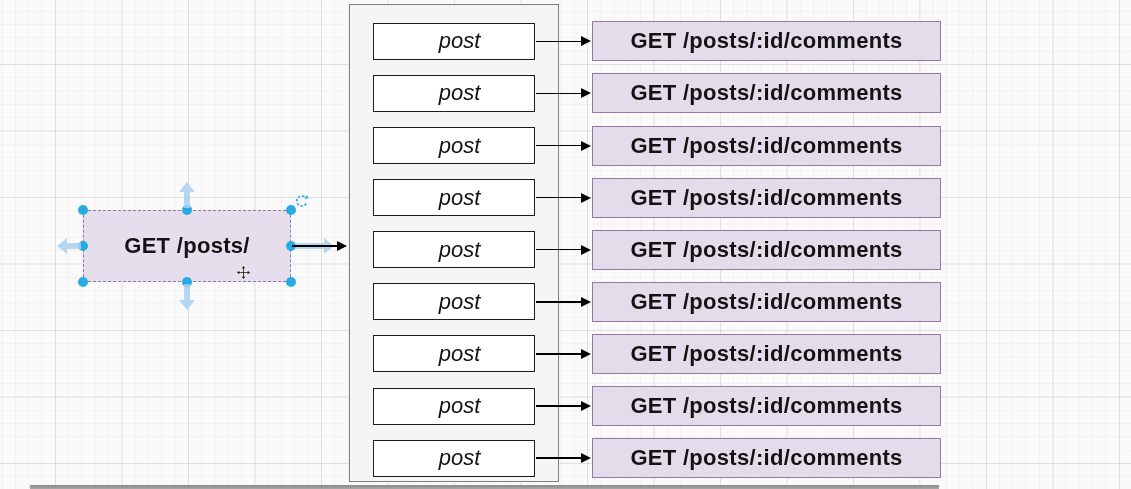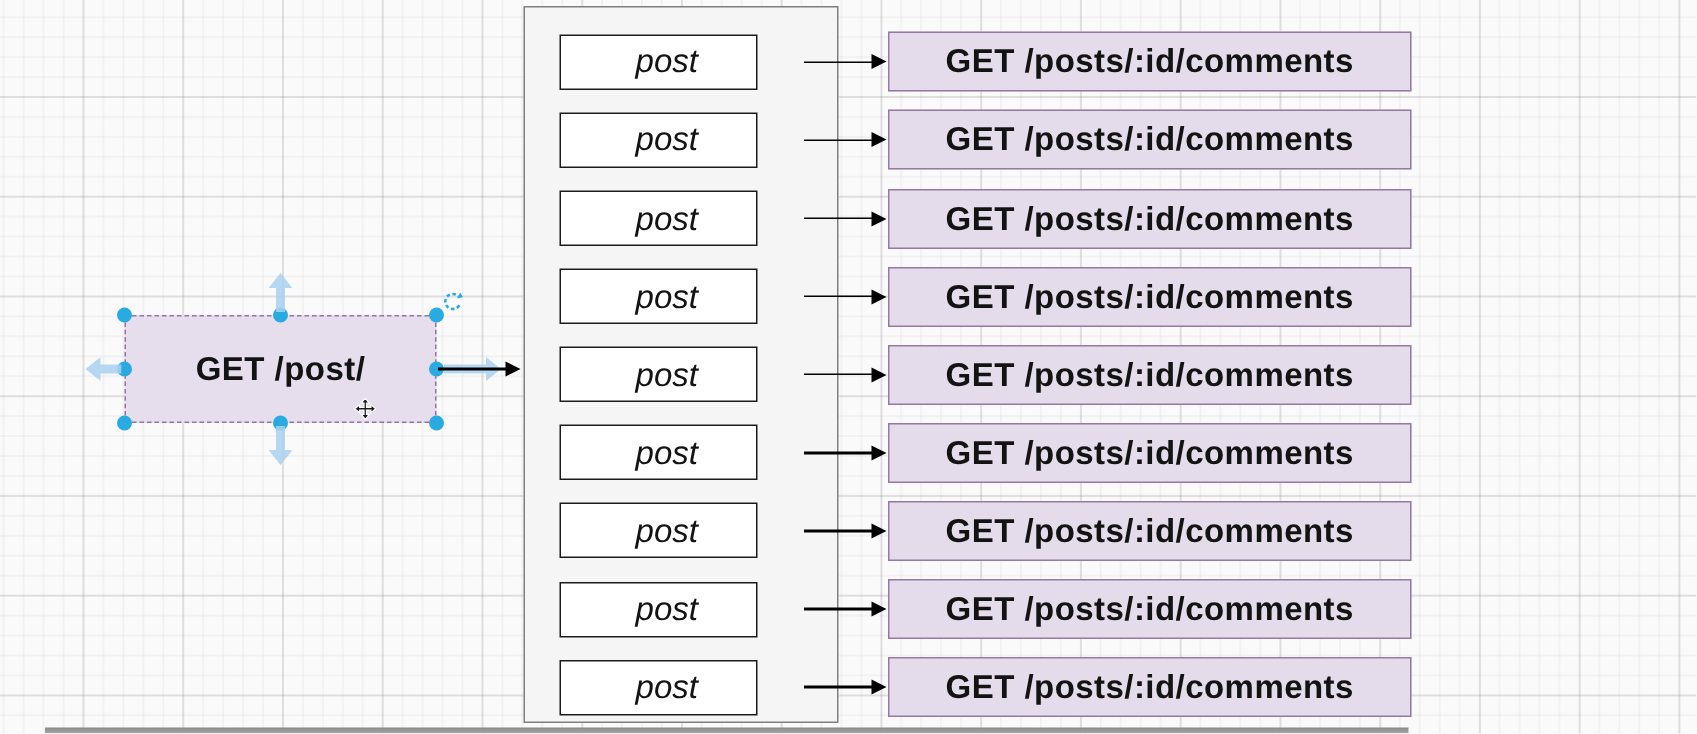--- a/index.html
+++ b/index.html
@@ -59,21 +59,21 @@
 
   
   .list-container{
     position:absolute;left:349px;top:4px;width:210px;height:478px;
     box-sizing:border-box;
     background:var(--cont-fill,#f5f5f5);
     border:1.4px solid var(--cont-border,#7f7f7f);
   }
 
   .post-box{
-    position:absolute;left:373px;width:132px;height:37px;
+    position:absolute;left:373px;width:162px;height:37px;
     box-sizing:border-box;background:#ffffff;border:1.5px solid #1b1b1b;
     display:flex;align-items:center;justify-content:center;
     font-style:italic;font-size:22px;color:#131313;padding-left:11px;
   }
 
   .endpoint-box{
     position:absolute;left:592px;width:349px;height:40px;
     box-sizing:border-box;
     background:var(--ep-fill,#e5dceb);
     border:1.6px solid var(--ep-border,#9379a3);
@@ -161,21 +161,21 @@
         <span>post</span>
       </div>
       <div class="connector-line" style="left: 535.5px; top: 457.3px; width: 47px;"></div>
       <div class="connector-head" style="left: 581px; top: 453.1px;"></div>
       <div class="endpoint-box" style="top: 438.1px;">
         <span>GET /posts/:id/comments</span>
       </div>
     </div>
 
   <div class="sel-node">
-    <span>GET /post/</span>
+    <span>GET /posts/</span>
 
     <span class="handle h-tl"></span>
     <span class="handle h-tm"></span>
     <span class="handle h-tr"></span>
     <span class="handle h-ml"></span>
     <span class="handle h-mr"></span>
     <span class="handle h-bl"></span>
     <span class="handle h-bm"></span>
     <span class="handle h-br"></span>
 

